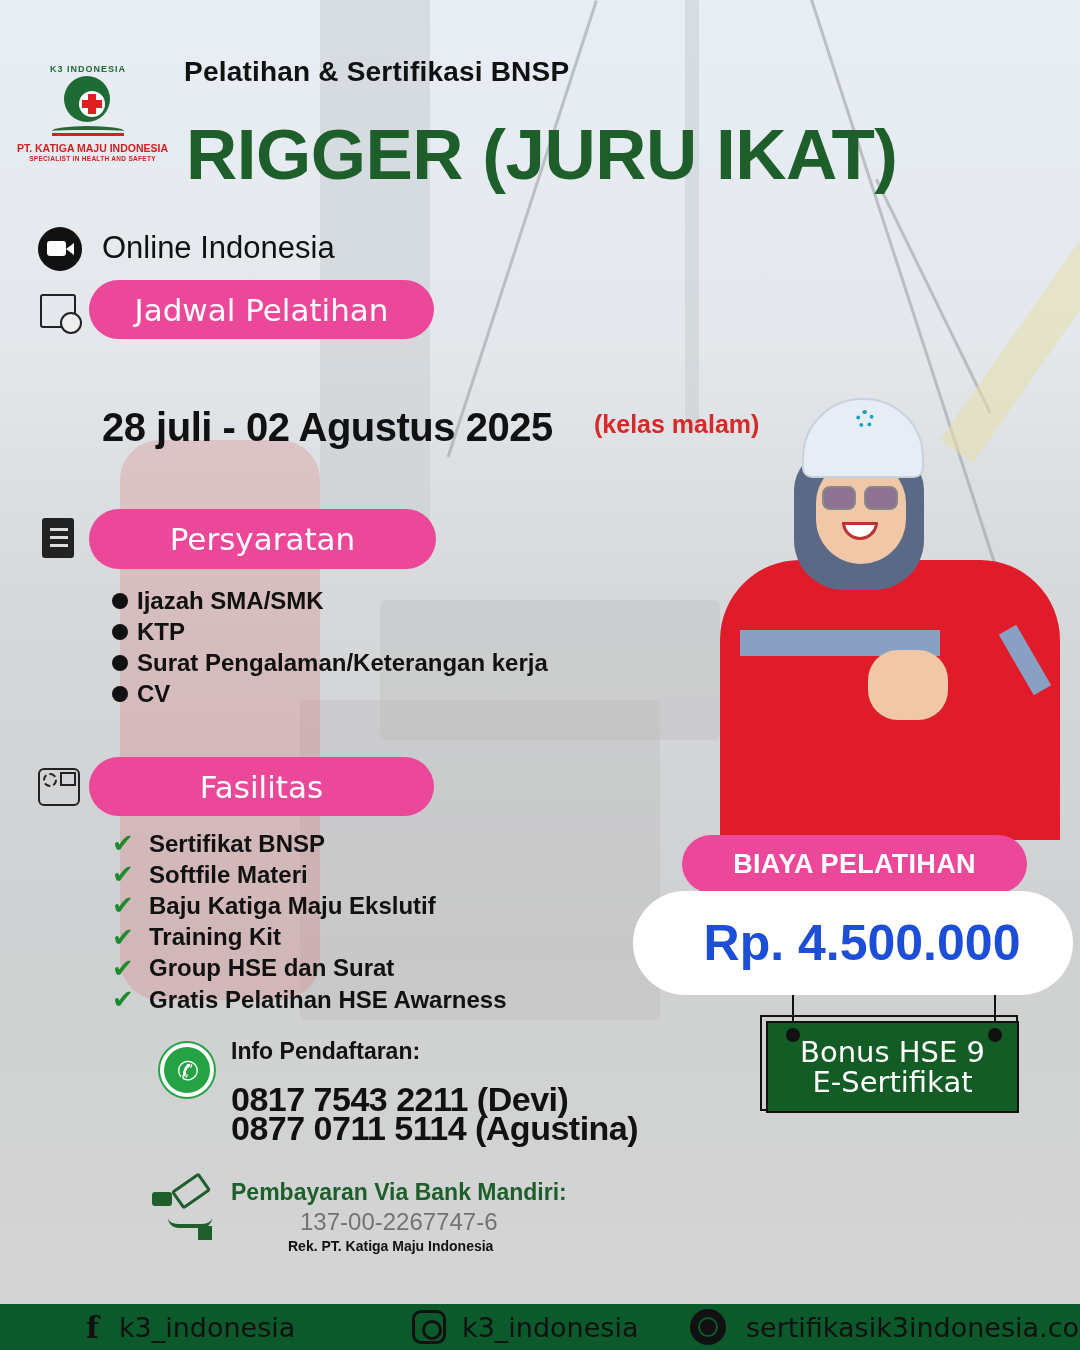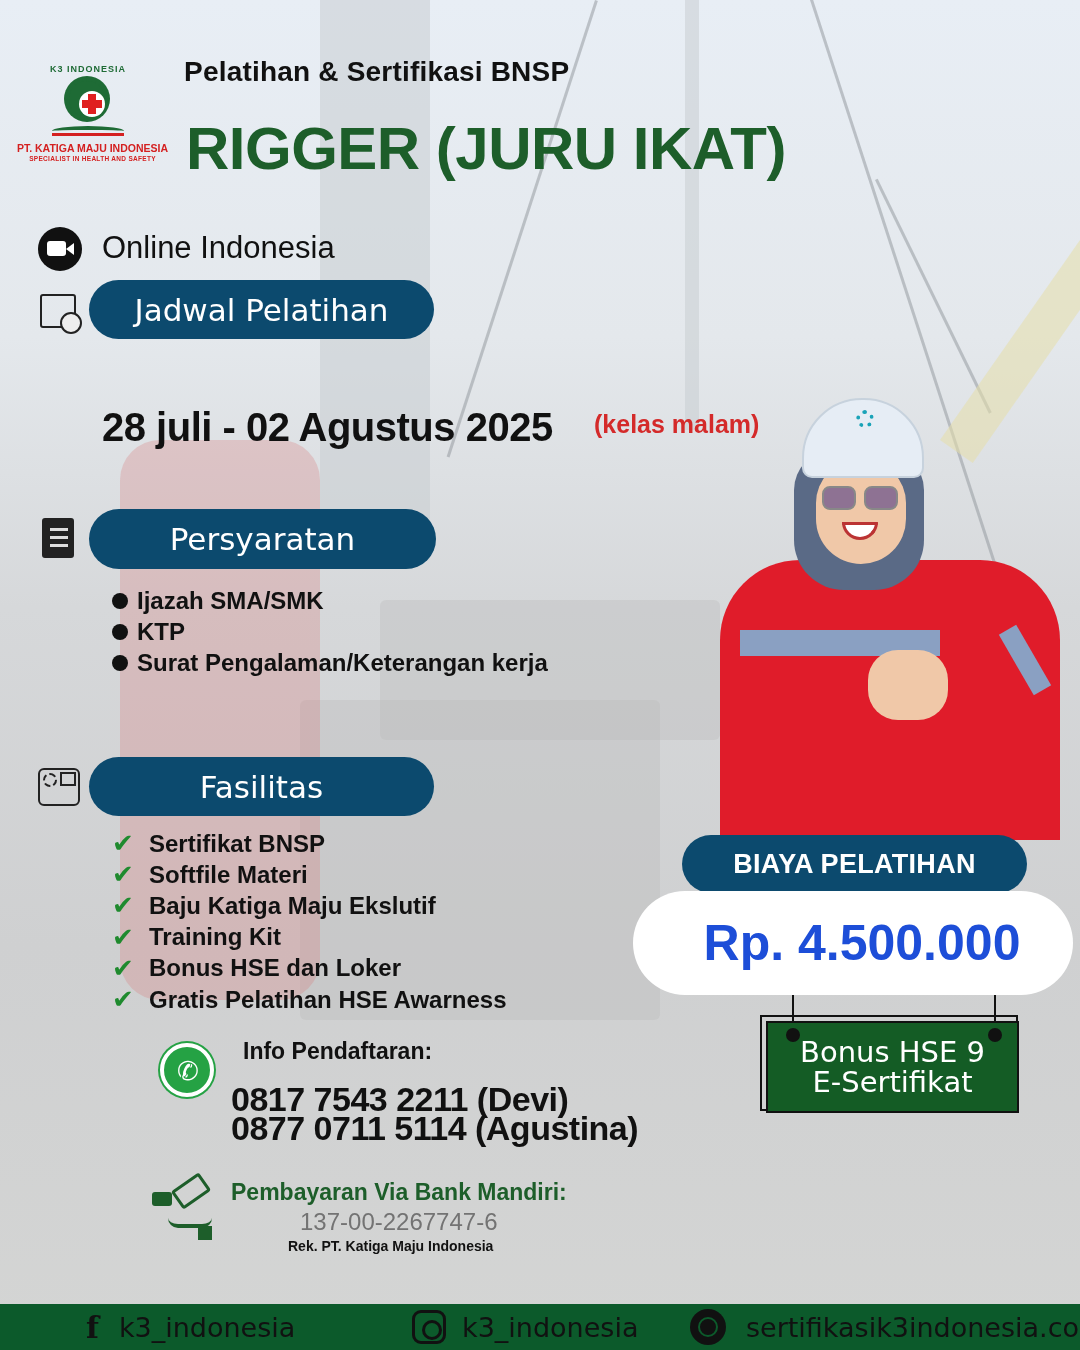--- a/index.html
+++ b/index.html
@@ -25,29 +25,29 @@
   .logo-arc { position: absolute; left: 38px; top: 2px; width: 80px; font-size: 9px; font-weight: bold; color: #1e6b35; text-align: center; letter-spacing: 1px; }
   .logo-gear { position: absolute; left: 54px; top: 14px; width: 46px; height: 46px; border-radius: 50%; background: #1e6b35; border: 5px dashed #1e6b35; }
   .logo-gear-inner { position: absolute; left: 10px; top: 10px; width: 26px; height: 26px; border-radius: 50%; background: #fff; }
   .logo-cross-v { position: absolute; left: 19px; top: 13px; width: 8px; height: 20px; background: #e02020; }
   .logo-cross-h { position: absolute; left: 13px; top: 19px; width: 20px; height: 8px; background: #e02020; }
   .logo-book { position: absolute; left: 42px; top: 64px; width: 72px; height: 10px; border-top: 4px solid #1e6b35; border-bottom: 3px solid #d42020; border-radius: 50% 50% 0 0; }
   .logo-name { position: absolute; left: 0; top: 80px; width: 165px; text-align: center; font-size: 10.5px; font-weight: bold; color: #d42020; }
   .logo-tag { position: absolute; left: 0; top: 93px; width: 165px; text-align: center; font-size: 6.5px; font-weight: bold; color: #d42020; letter-spacing: .3px; }
 
   .title-1 { left: 184px; top: 56px; font-size: 28px; font-weight: bold; color: #111; letter-spacing: 0.2px; }
-  .title-2 { left: 186px; top: 114px; font-size: 60px; font-weight: bold; color: #1d5e2a; letter-spacing: -0.5px; }
+  .title-2 { left: 186px; top: 114px; font-size: 71px; font-weight: bold; color: #1d5e2a; letter-spacing: -0.5px; }
 
   .icon-circle { left: 38px; top: 227px; width: 44px; height: 44px; border-radius: 50%; background: #111; }
   .cam-body { position: absolute; left: 9px; top: 14px; width: 19px; height: 15px; background: #fff; border-radius: 3px; }
   .cam-lens { position: absolute; left: 28px; top: 16px; width: 0; height: 0; border-top: 6px solid transparent; border-bottom: 6px solid transparent; border-right: 8px solid #fff; }
   .online { left: 102px; top: 230px; font-size: 31px; color: #111; }
 
   .pill {
-    position: absolute; background: #0c4a6e; color: #fff; border-radius: 34px;
+    position: absolute; background: #ec4899; color: #fff; border-radius: 34px;
     display: flex; align-items: center; justify-content: center;
     font-family: "DejaVu Sans", sans-serif;
   }
   .pill-jadwal { left: 89px; top: 280px; width: 345px; height: 59px; font-size: 31px; }
   .pill-persy { left: 89px; top: 509px; width: 347px; height: 60px; font-size: 31px; }
   .pill-fasil { left: 89px; top: 757px; width: 345px; height: 59px; font-size: 31px; }
 
   .line-icon { position: absolute; border: 2px solid #222; border-radius: 3px; }
 
   .date { left: 102px; top: 405px; font-size: 40px; font-weight: bold; color: #111; letter-spacing: -0.5px; }
@@ -56,21 +56,21 @@
   .req-list { left: 112px; top: 585px; }
   .req-item { display: flex; align-items: center; height: 31px; font-size: 24px; font-weight: bold; color: #111; }
   .bullet { width: 16px; height: 16px; border-radius: 50%; background: #111; margin-right: 9px; }
 
   .fac-list { left: 112px; top: 828px; }
   .fac-item { display: flex; align-items: center; height: 31.2px; font-size: 24px; font-weight: bold; color: #111; }
   .check { width: 37px; color: #1f8a2e; font-size: 26px; font-weight: bold; }
 
   .wa { left: 160px; top: 1043px; width: 54px; height: 54px; border-radius: 50%; background: #25a244; border: 4px solid #fff; box-shadow: 0 0 0 2px #25a244; }
   .wa-phone { position: absolute; left: 13px; top: 9px; font-size: 26px; color: #fff; }
-  .info-title { left: 243px; top: 1038px; font-size: 23px; font-weight: bold; color: #111; }
+  .info-title { left: 231px; top: 1038px; font-size: 23px; font-weight: bold; color: #111; }
   .phone { font-size: 34px; font-weight: bold; color: #111; letter-spacing: -0.5px; }
   .phone1 { left: 231px; top: 1080px; }
   .phone2 { left: 231px; top: 1109px; }
 
   .pay-icon { left: 152px; top: 1178px; width: 62px; height: 64px; }
   .pay-title { left: 231px; top: 1179px; font-size: 23px; font-weight: bold; color: #1d5e2a; }
   .pay-acct { left: 300px; top: 1208px; font-size: 24px; font-weight: normal; color: #737373; }
   .pay-rek { left: 288px; top: 1238px; font-size: 14px; font-weight: bold; color: #111; }
 
   
@@ -166,20 +166,24 @@
       <span>Ijazah SMA/SMK</span>
     </div>
   <div class="req-item">
       <span class="bullet"></span>
       <span>KTP</span>
     </div>
   <div class="req-item">
       <span class="bullet"></span>
       <span>Surat Pengalaman/Keterangan kerja</span>
     </div>
+  <div class="req-item">
+      <span class="bullet"></span>
+      <span>CV</span>
+    </div>
 </div>
 
 <div class="line-icon" style="left:38px;top:768px;width:42px;height:38px;border-radius:6px;">
   <div style="position:absolute;left:3px;top:3px;width:14px;height:14px;border:2px dashed #222;border-radius:50%;"></div>
   <div style="position:absolute;left:20px;top:2px;width:16px;height:14px;border:2px solid #222;"></div>
 </div>
 <div class="pill pill-fasil">Fasilitas</div>
 
 <div class="abs fac-list">
   <div class="fac-item">
@@ -193,21 +197,21 @@
   <div class="fac-item">
       <span class="check">✔</span>
       <span>Baju Katiga Maju Ekslutif</span>
     </div>
   <div class="fac-item">
       <span class="check">✔</span>
       <span>Training Kit</span>
     </div>
   <div class="fac-item">
       <span class="check">✔</span>
-      <span>Bonus HSE dan Loker</span>
+      <span>Group HSE dan Surat</span>
     </div>
   <div class="fac-item">
       <span class="check">✔</span>
       <span>Gratis Pelatihan HSE Awarness</span>
     </div>
 </div>
 
 <div class="abs wa">
   <span class="wa-phone">✆</span>
 </div>

